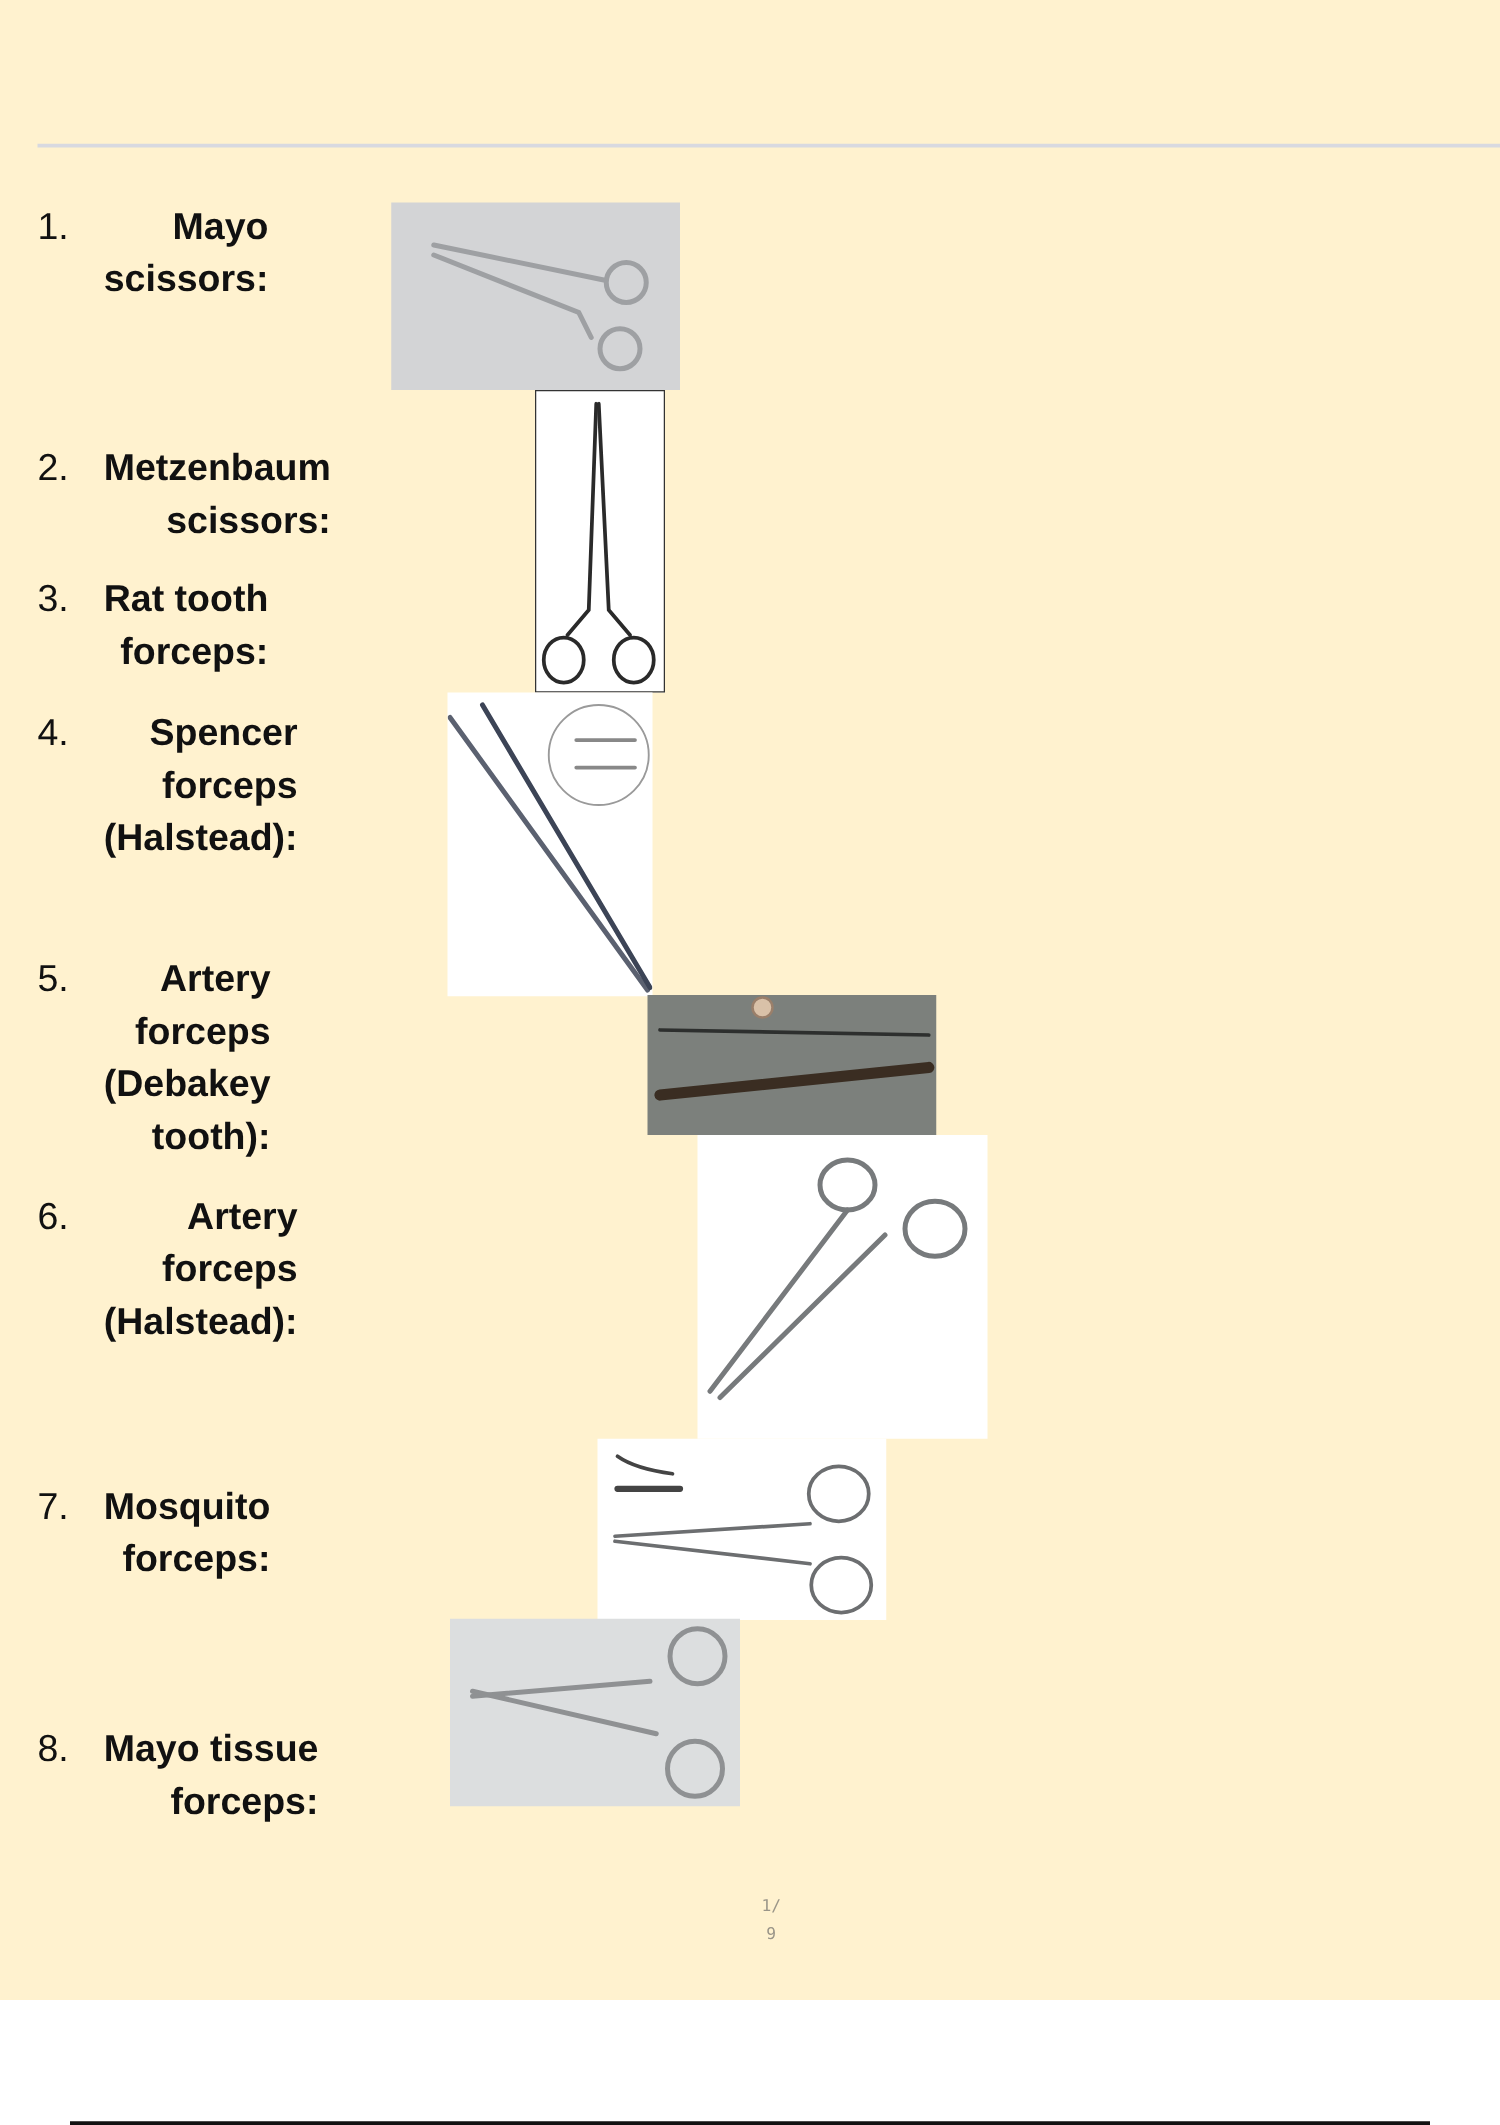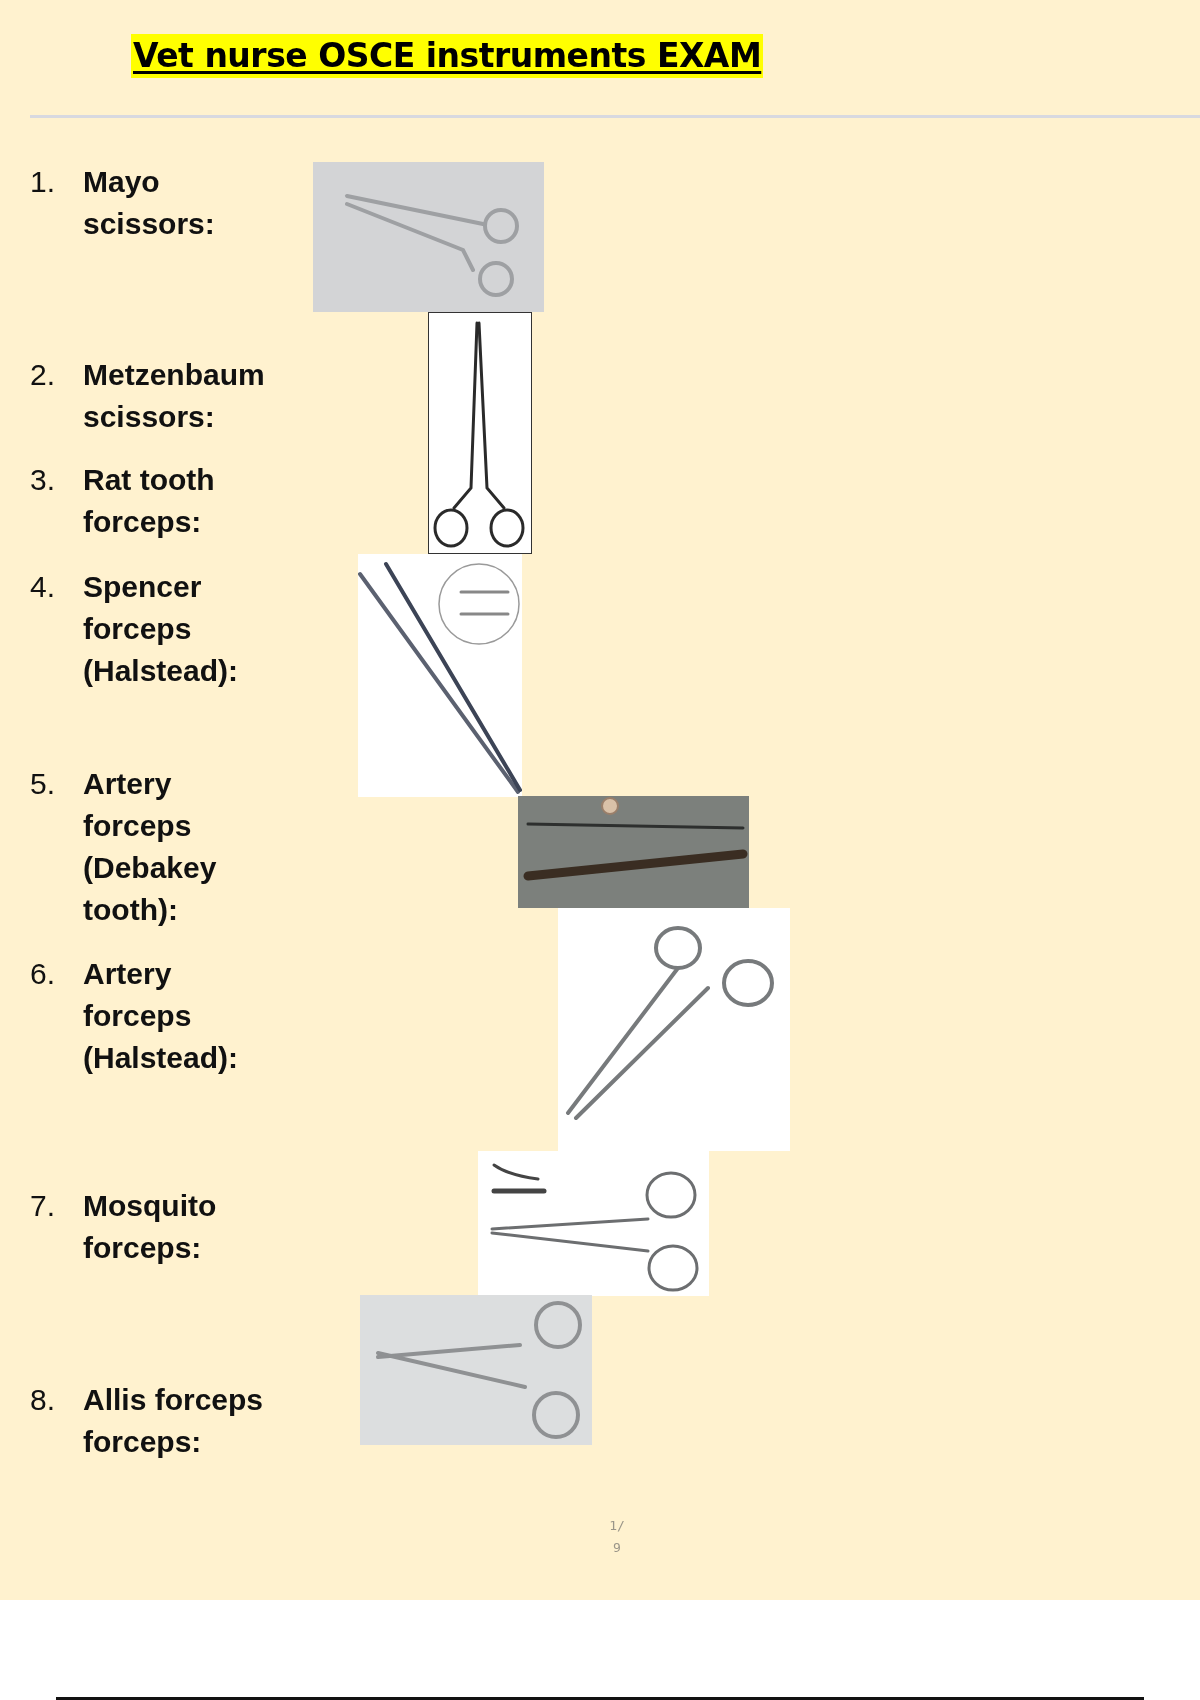--- a/index.html
+++ b/index.html
@@ -2,31 +2,30 @@
 <html><head>
 <meta charset="utf-8">
 <style>
   html, body { margin:0; padding:0; }
   body { width:1200px; height:1700px; background:#ffffff; position:relative; overflow:hidden; font-family:"Liberation Sans", sans-serif; }
   .page { position:absolute; left:0; top:0; width:1200px; height:1600px; background:#fff2cf; }
   .title { position:absolute; left:131px; top:34px; font-family:"DejaVu Sans", sans-serif; font-weight:bold; font-size:33px; letter-spacing:-0.5px; background:#ffff00; color:#000; text-decoration:underline; text-decoration-thickness:3px; text-underline-offset:4px; padding:0 2px; line-height:44px; }
   .rule { position:absolute; left:30px; top:115px; width:1170px; height:3px; background:#d8d9e0; }
   .item { position:absolute; left:30px; font-weight:bold; font-size:30px; line-height:42px; color:#111; }
   .item .num { position:absolute; left:0; top:0; font-weight:normal; }
-  .item .lbl { position:absolute; left:53px; top:0; white-space:nowrap; }
+  .item .lbl { position:absolute; left:53px; top:0; white-space:nowrap;text-align:right; }
   .img { position:absolute; overflow:hidden; }
   .img svg { width:100%; height:100%; display:block; }
   .pgnum { position:absolute; left:600px; top:1515px; width:34px; text-align:center; font-family:"DejaVu Sans Mono", monospace; font-size:13px; color:#9a9588; line-height:22px; }
   .bottom-rule { position:absolute; left:56px; top:1697px; width:1088px; height:3px; background:#111; }
 </style>
 </head>
 <body>
 
 <div class="page">
-  <div class="title">Vet nurse OSCE instruments EXAM</div>
   <div class="rule"></div>
 
   <div class="item" style="top:161px;">
     <span class="num">1.</span>
     <span class="lbl"><span>Mayo</span><br><span>scissors:</span></span>
   </div>
 
   <div class="item" style="top:354px;">
     <span class="num">2.</span>
     <span class="lbl"><span>Metzenbaum</span><br><span>scissors:</span></span>
@@ -52,21 +51,21 @@
     <span class="lbl"><span>Artery</span><br><span>forceps</span><br><span>(Halstead):</span></span>
   </div>
 
   <div class="item" style="top:1185px;">
     <span class="num">7.</span>
     <span class="lbl"><span>Mosquito</span><br><span>forceps:</span></span>
   </div>
 
   <div class="item" style="top:1379px;">
     <span class="num">8.</span>
-    <span class="lbl"><span>Allis forceps</span><br><span>forceps:</span></span>
+    <span class="lbl"><span>Mayo tissue</span><br><span>forceps:</span></span>
   </div>
 
   <div class="img" style="left:313px; top:162px; width:231px; height:150px; background:#d3d4d6;">
     <svg viewBox="0 0 231 150">
         <g fill="none" stroke="#9ea0a3" stroke-width="4" stroke-linecap="round">
       <path d="M34 34 L170 62"></path>
           <path d="M34 42 L150 88 L160 108"></path>
       <circle cx="188" cy="64" r="16"></circle>
           <circle cx="183" cy="117" r="16"></circle>
         </g>

